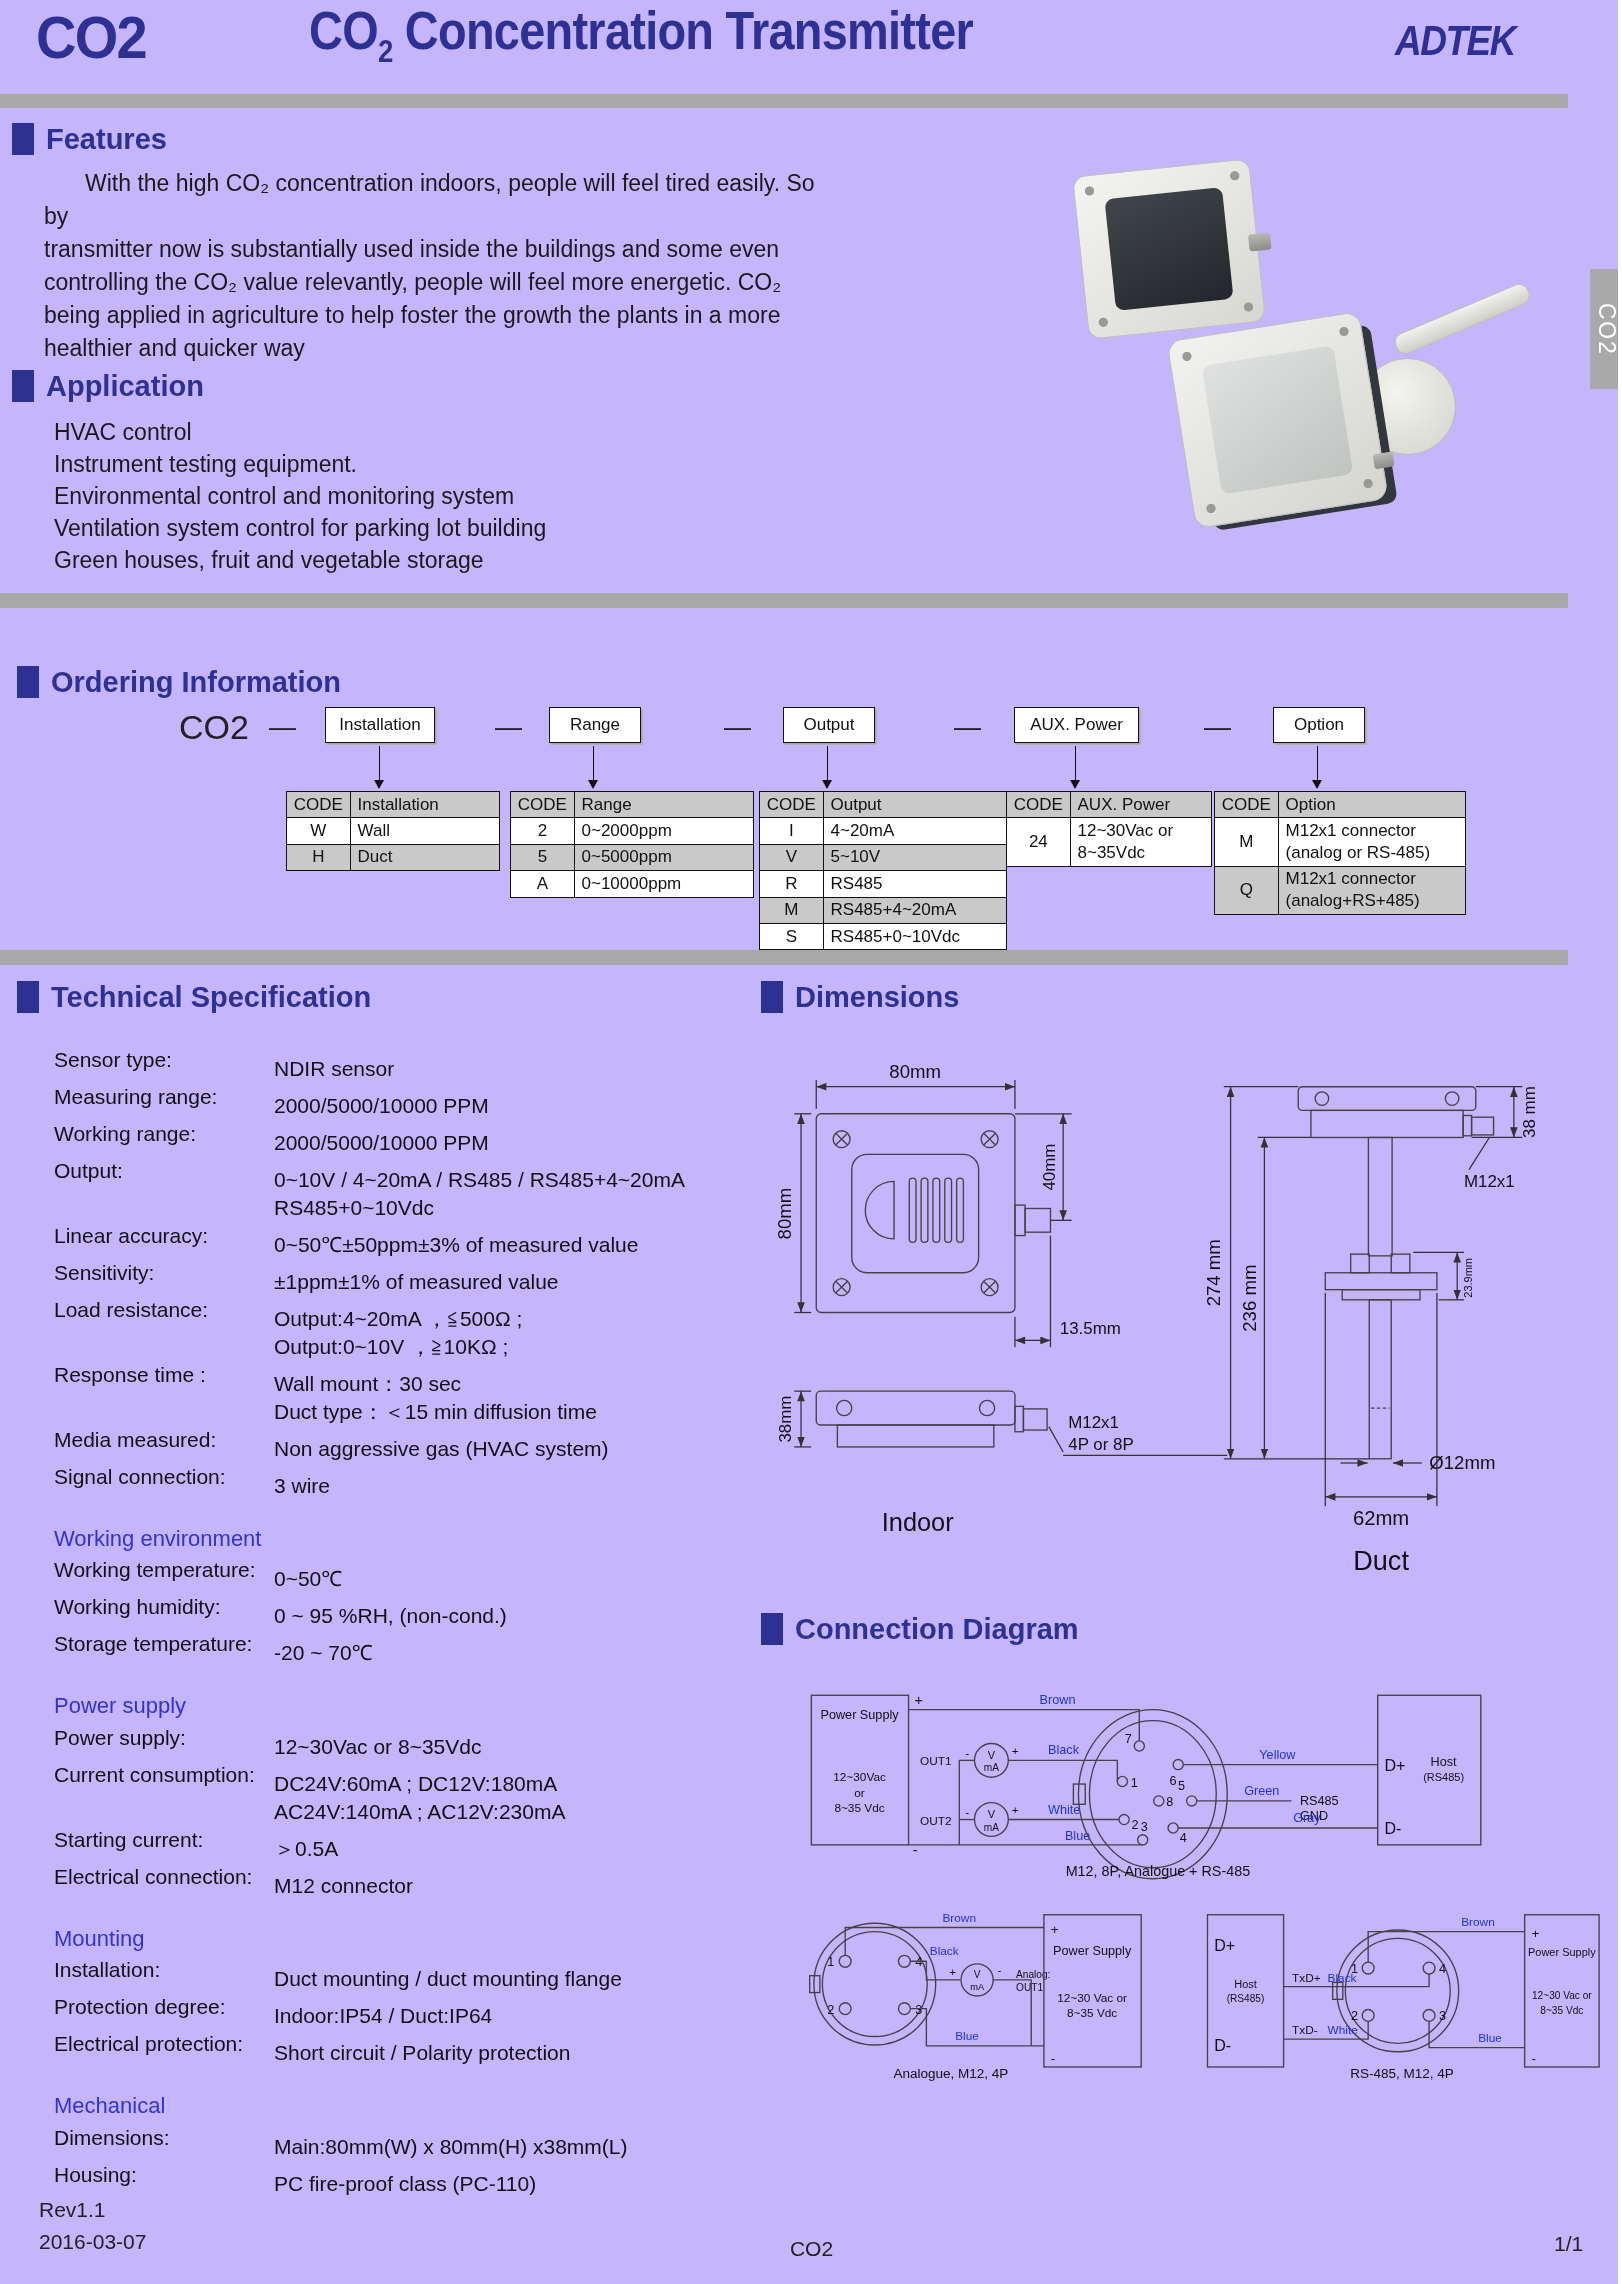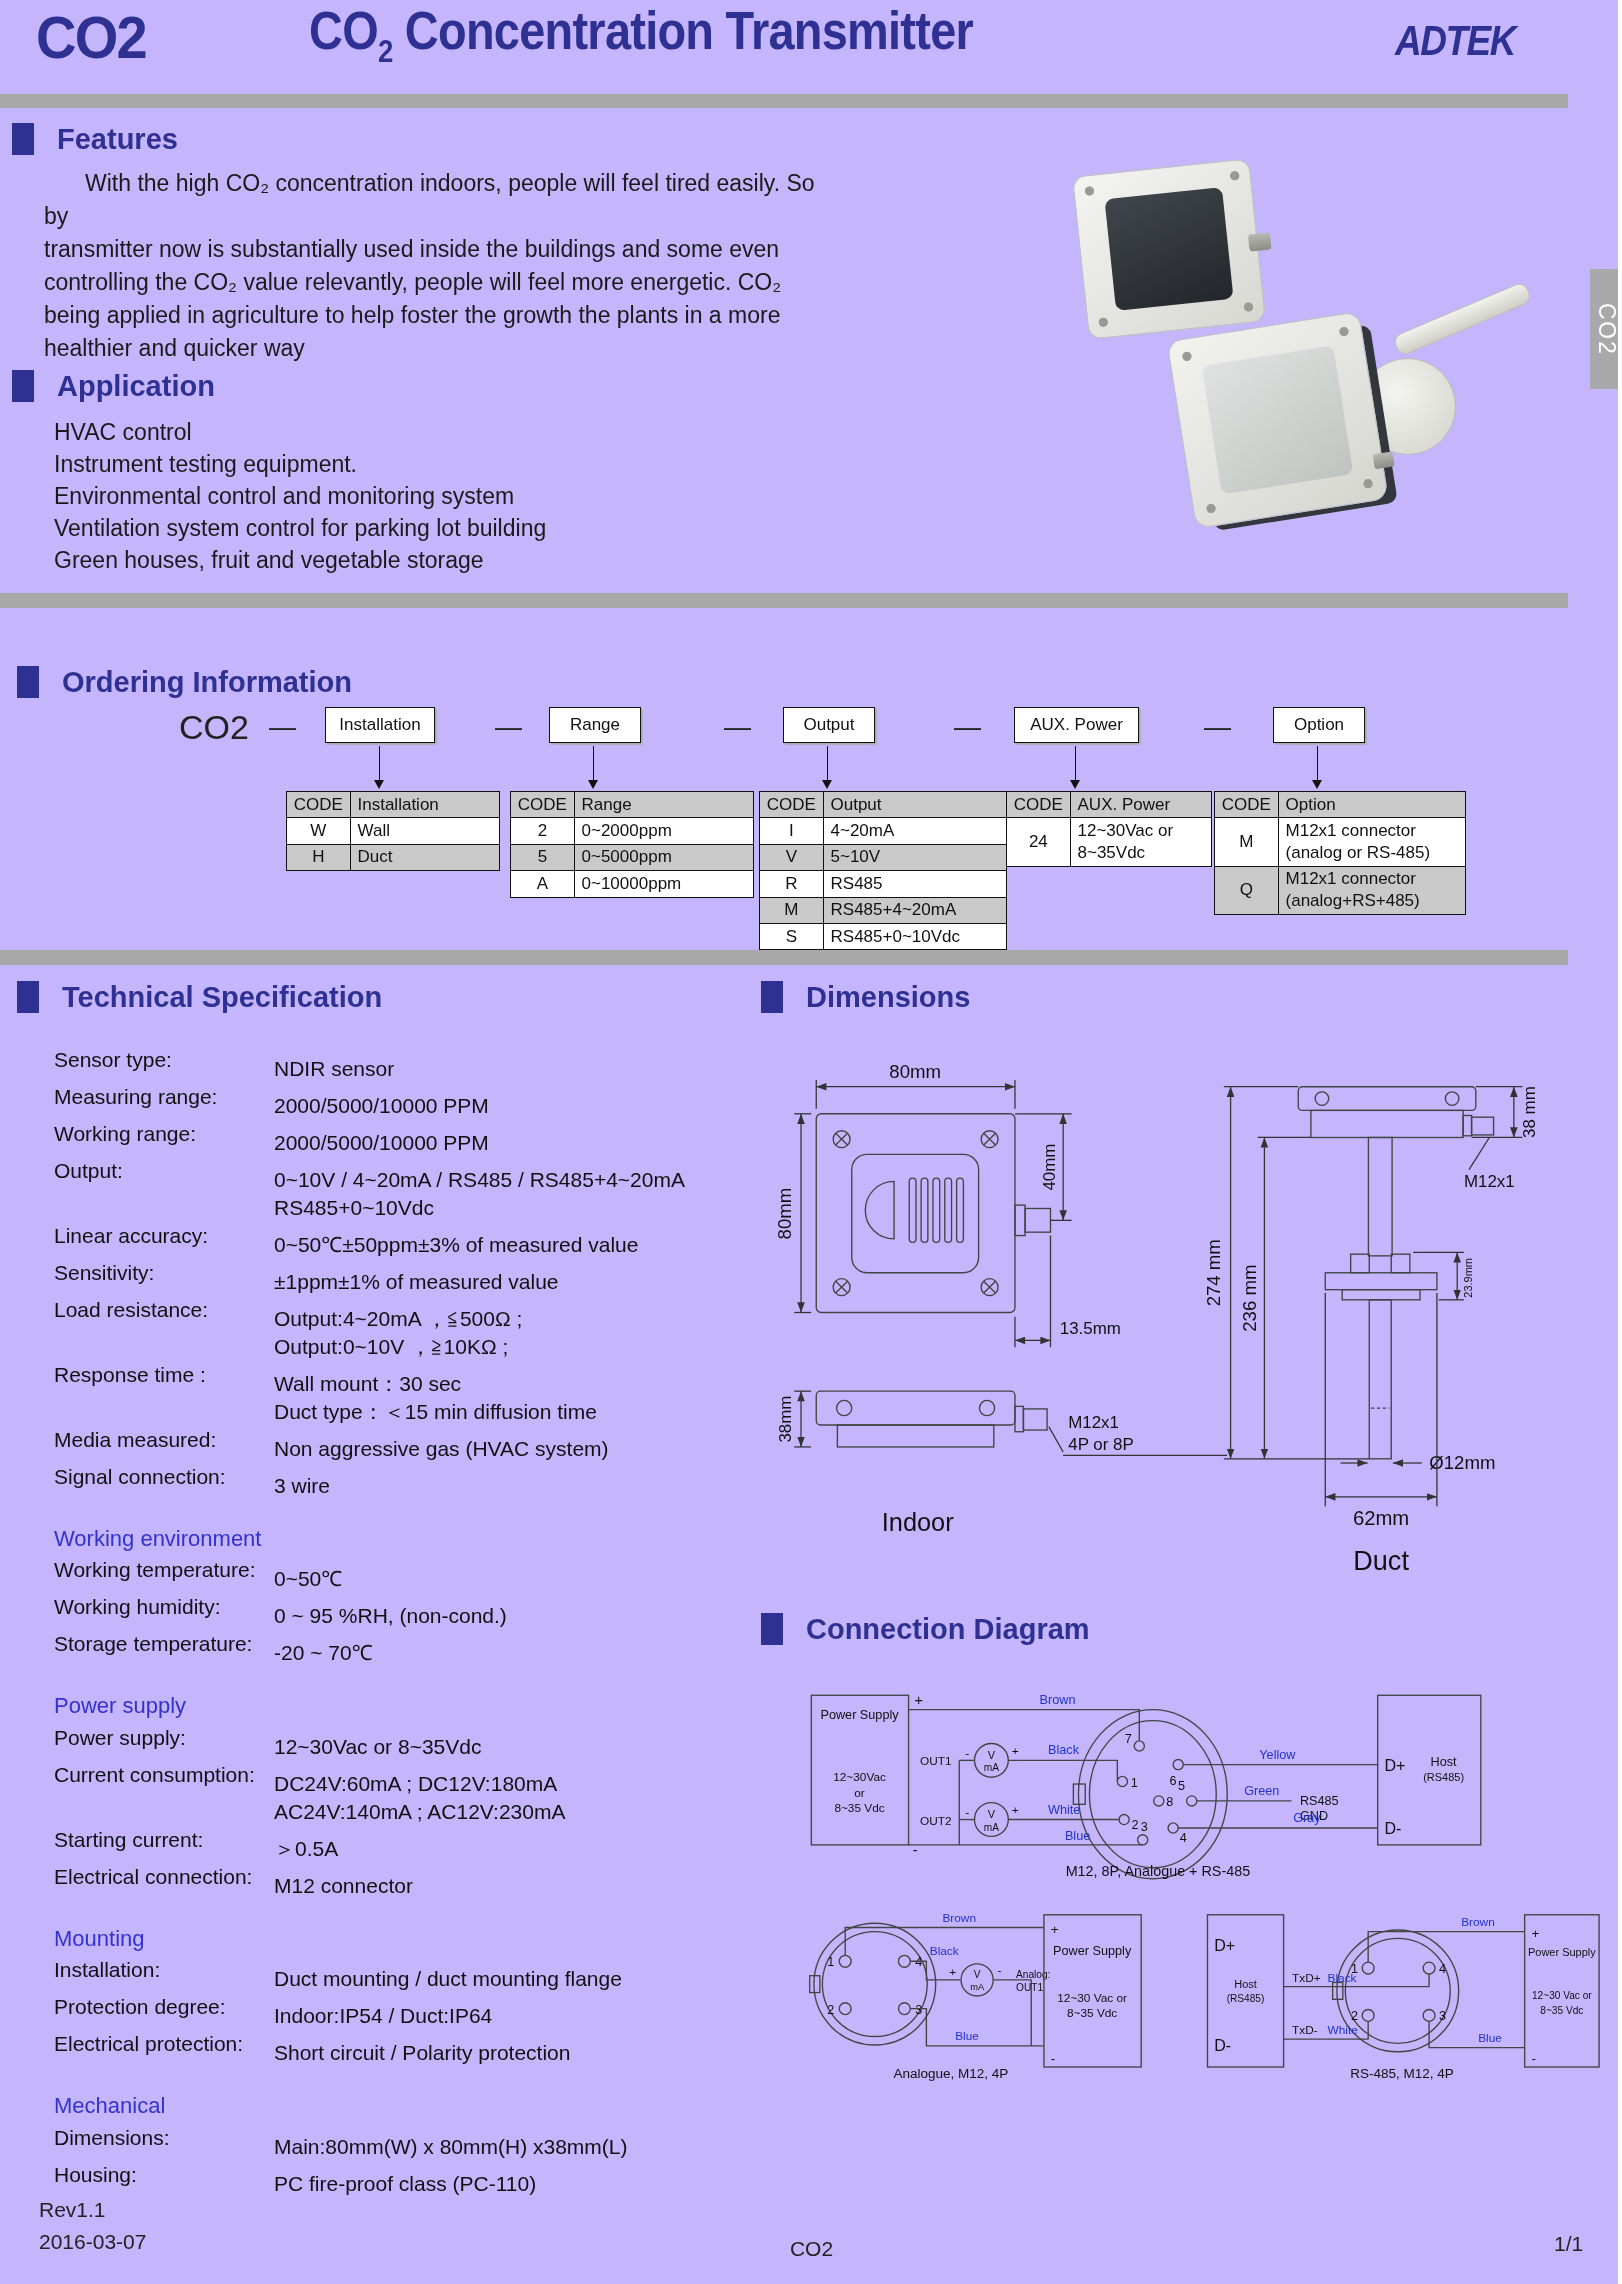--- a/index.html
+++ b/index.html
@@ -6,21 +6,21 @@
   .canvas{position:relative;width:1618px;height:2284px;background:#c4b5fd;overflow:hidden;
           font-family:"Liberation Sans",sans-serif;color:#111;}
   .abs{position:absolute;}
   
   .hdr-model{left:36px;top:3.4px;font-size:56px;font-weight:800;color:#2e3192;letter-spacing:-1.7px;transform:scaleY(1.05);transform-origin:left top;}
   .hdr-title{left:309px;top:0px;font-size:51px;font-weight:800;color:#2e3192;letter-spacing:-0.8px;transform:scaleX(.92) scaleY(1.05);transform-origin:left top;white-space:nowrap;}
   .hdr-title sub{font-size:30px;vertical-align:-12px;}
   .hdr-brand{left:1395px;top:17px;font-size:42px;font-weight:800;font-style:italic;color:#2e3192;letter-spacing:-1.7px;transform:scaleX(.88);transform-origin:left top;}
   .gray-bar{left:0;height:14.4px;width:1568px;background:#a8a8a8;}
   
-  .sec-head{display:flex;align-items:flex-start;gap:23px;}
+  .sec-head{display:flex;align-items:flex-start;gap:12px;}
   .sec-square{width:22px;height:32px;background:#2e3192;flex:none;}
   .sec-title{font-size:29px;font-weight:bold;color:#2e3192;line-height:32px;white-space:nowrap;}
   
   .features-text{left:44px;top:167px;width:795px;font-size:23px;line-height:33px;color:#1a1a1a;}
   .features-text div:first-child{text-indent:41px;}
   .app-list{left:54px;top:416px;font-size:23px;line-height:32px;color:#1a1a1a;}
   
   .photo-wall{left:1080px;top:167px;width:176px;height:162px;border-radius:13.5px;
     background:linear-gradient(145deg,#f4f4f1,#d7d7d2);border:0.8px solid #c2c2bd;transform:rotate(-6deg);
     background-image:radial-gradient(circle at 15px 15px,#9a9a94 4.2px,transparent 5px),

